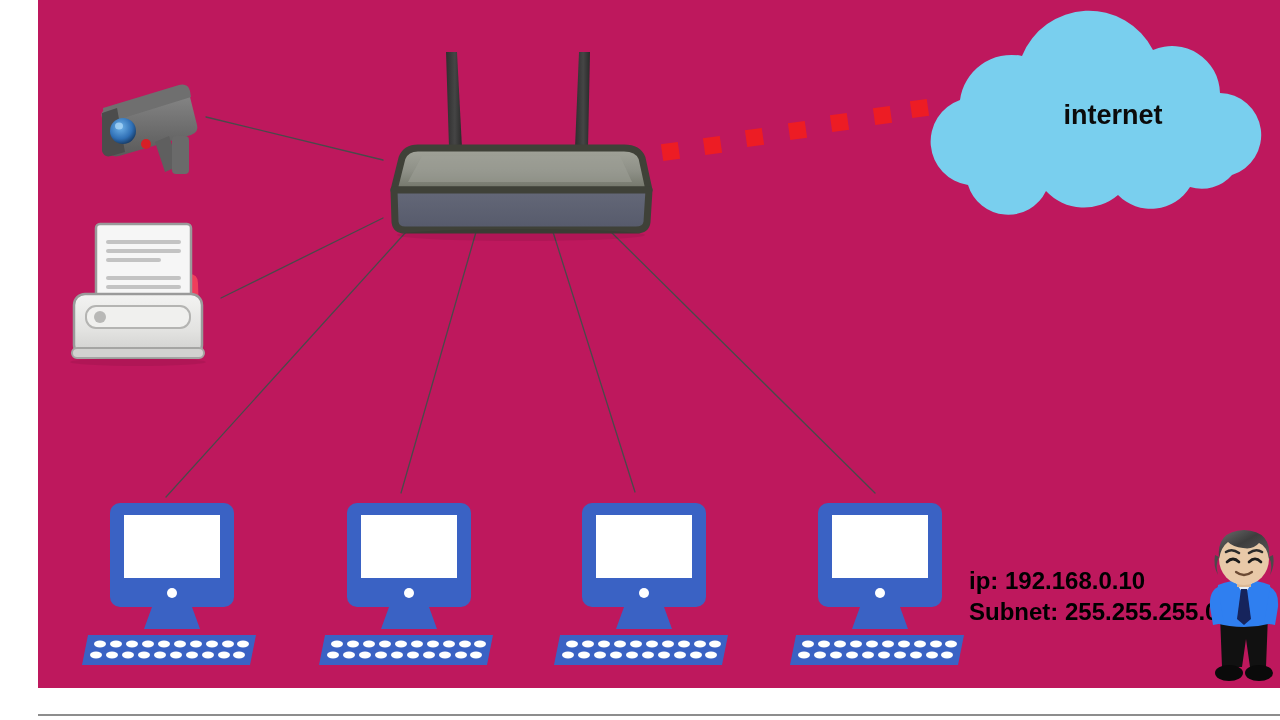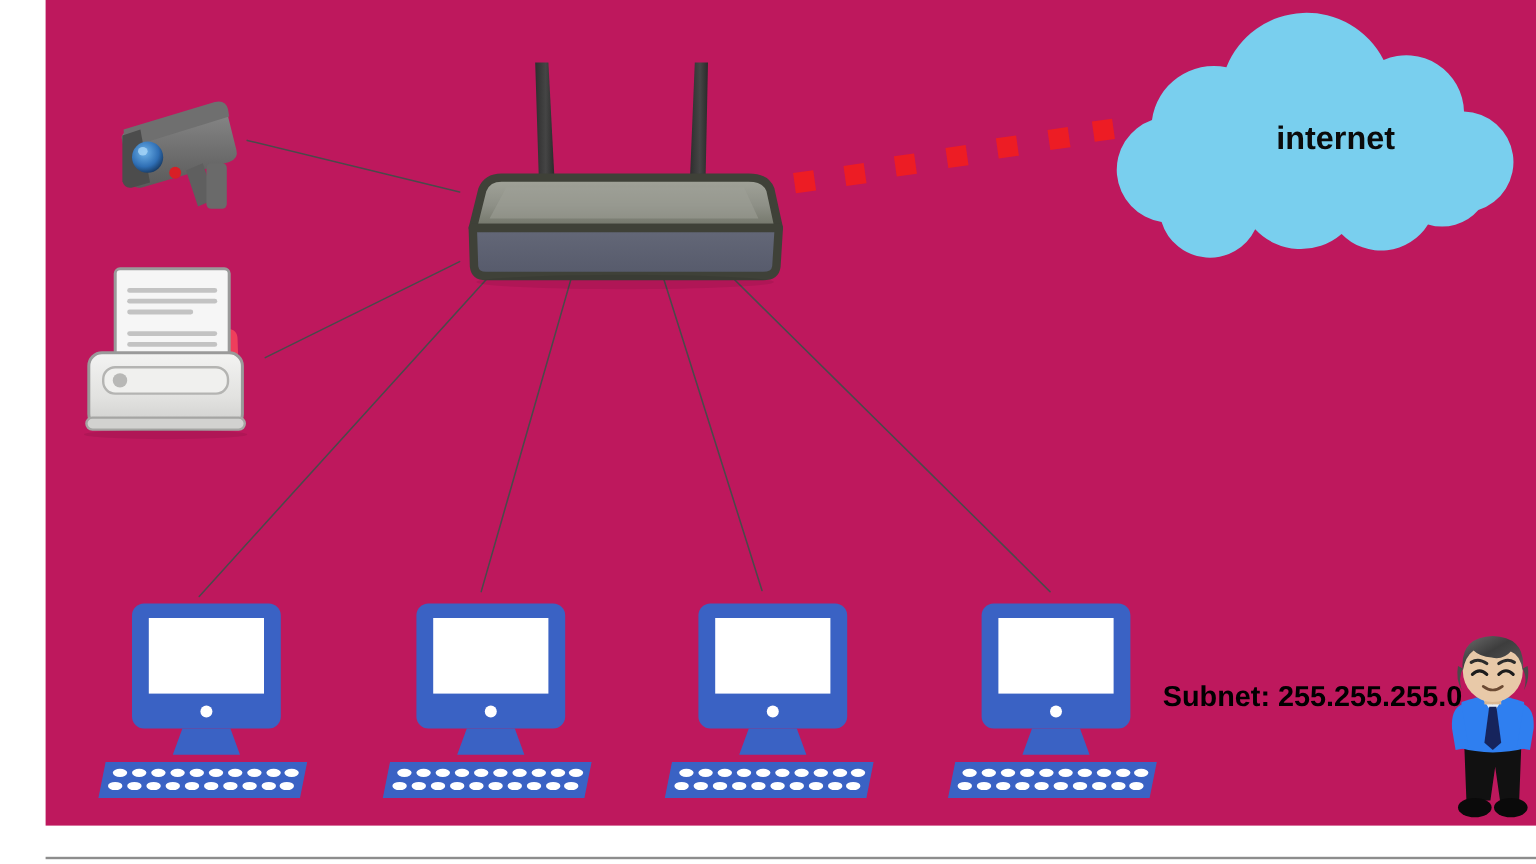--- a/index.html
+++ b/index.html
@@ -348,20 +348,21 @@
         <ellipse cx="142" cy="152" rx="6" ry="3.4"></ellipse>
           <ellipse cx="157" cy="152" rx="6" ry="3.4"></ellipse>
       </g>
     </g>
 
   </svg>
 
   <div class="cloud-label">internet</div>
 
   <div class="ipinfo">
+    <div>ip: 192.168.0.10</div>
     <div>Subnet: 255.255.255.0</div>
   </div>
 
   <div class="avatar-wrap">
     <svg viewBox="0 0 96 162">
 
       <path d="M 24 88 L 72 88 L 70 140 L 54 140 L 50 112 L 46 140 L 26 140 Z" fill="#111111"></path>
 
       <ellipse cx="33" cy="146" rx="14" ry="8" fill="#0a0a0a"></ellipse>
       <ellipse cx="63" cy="146" rx="14" ry="8" fill="#0a0a0a"></ellipse>

